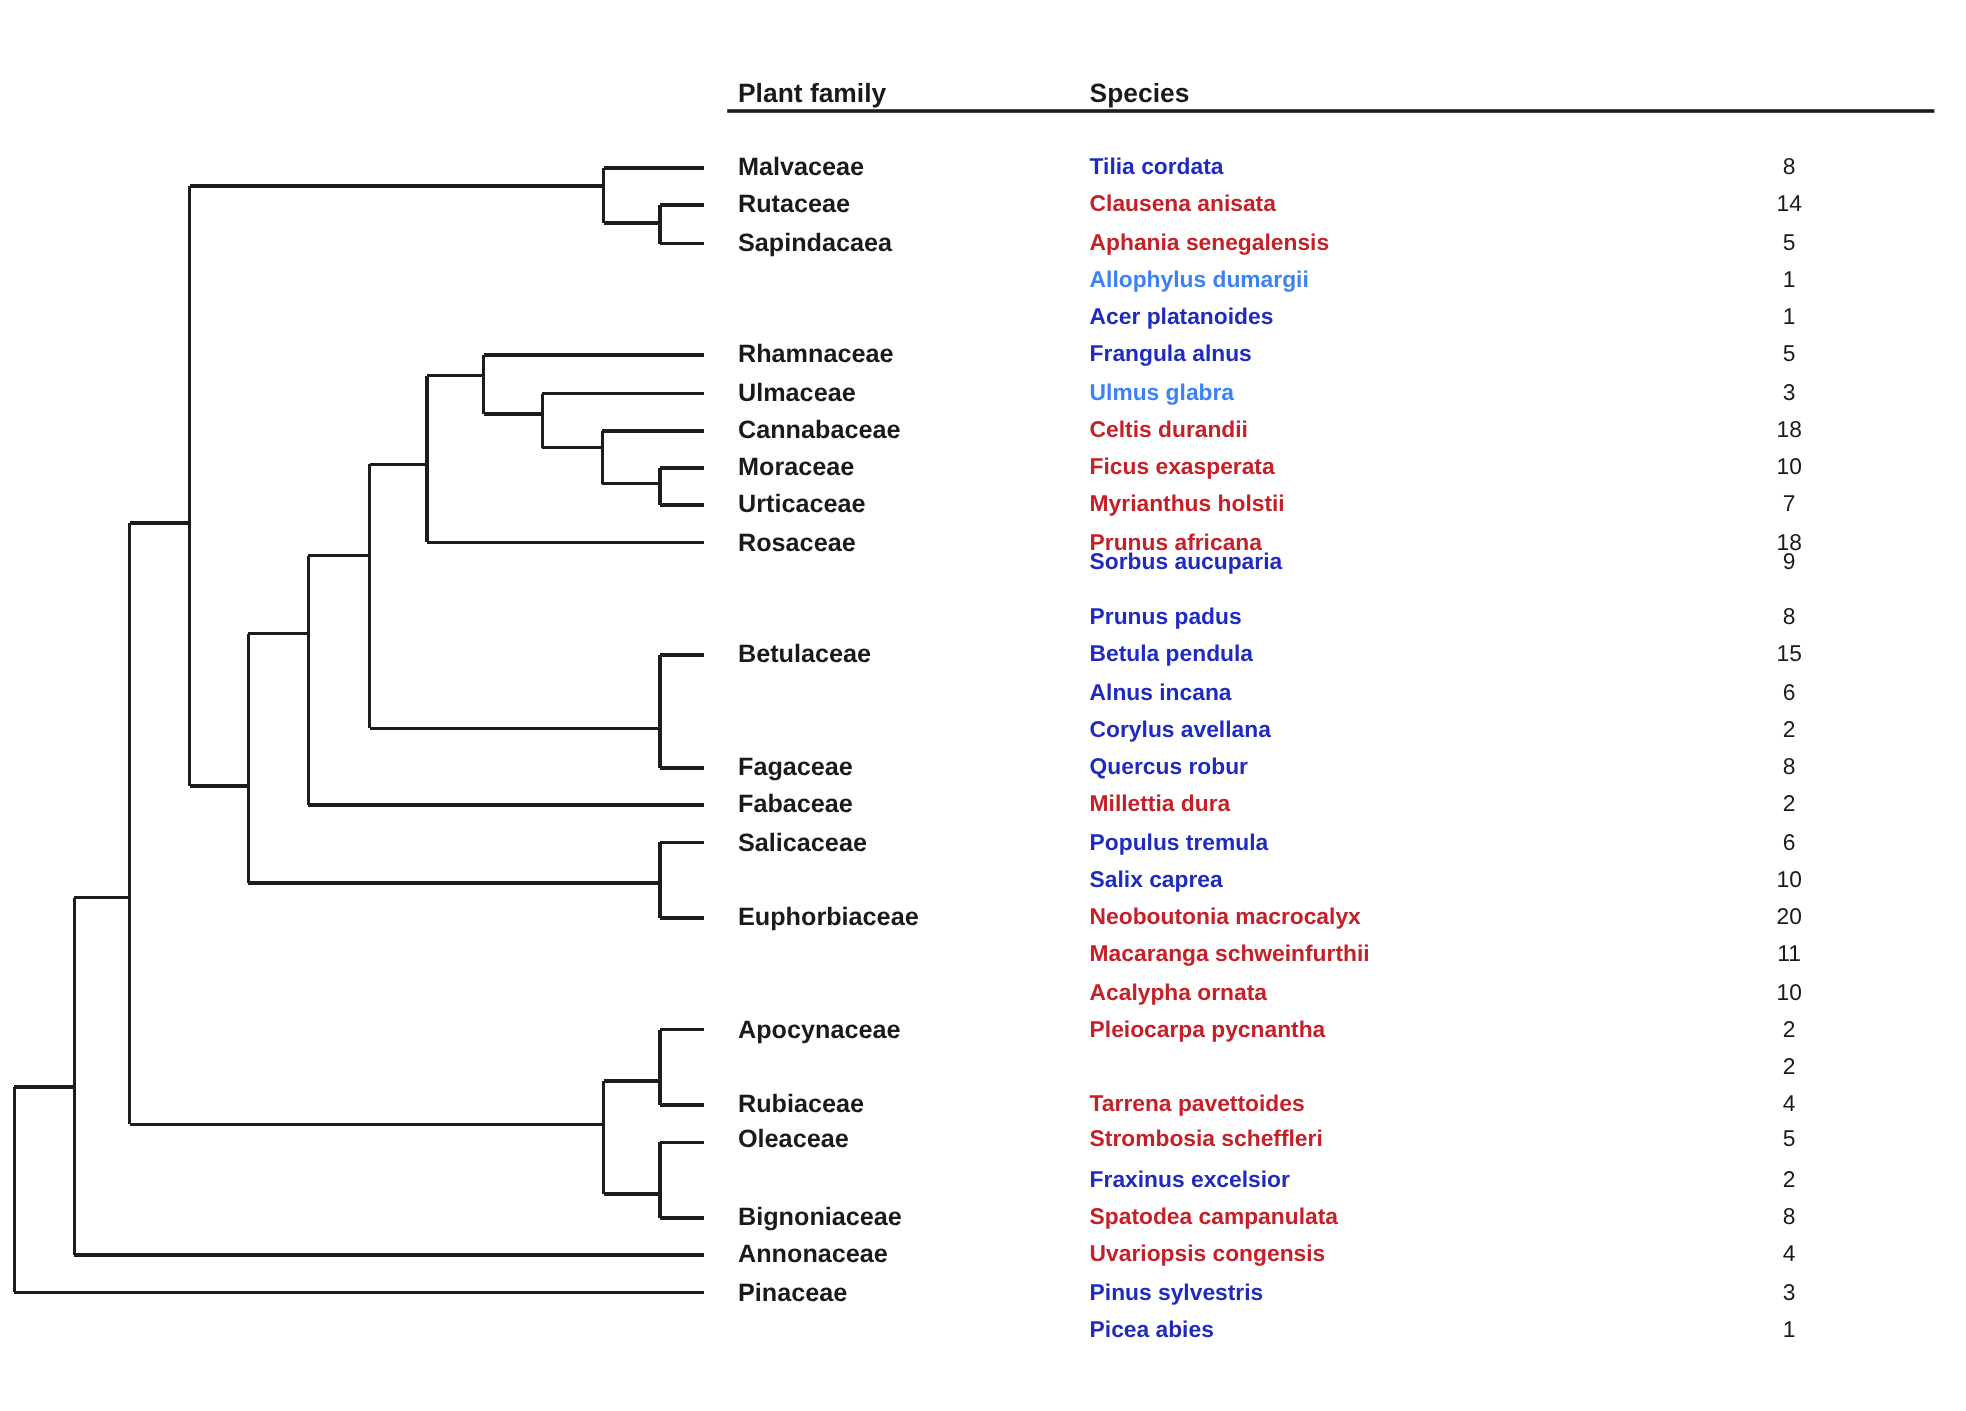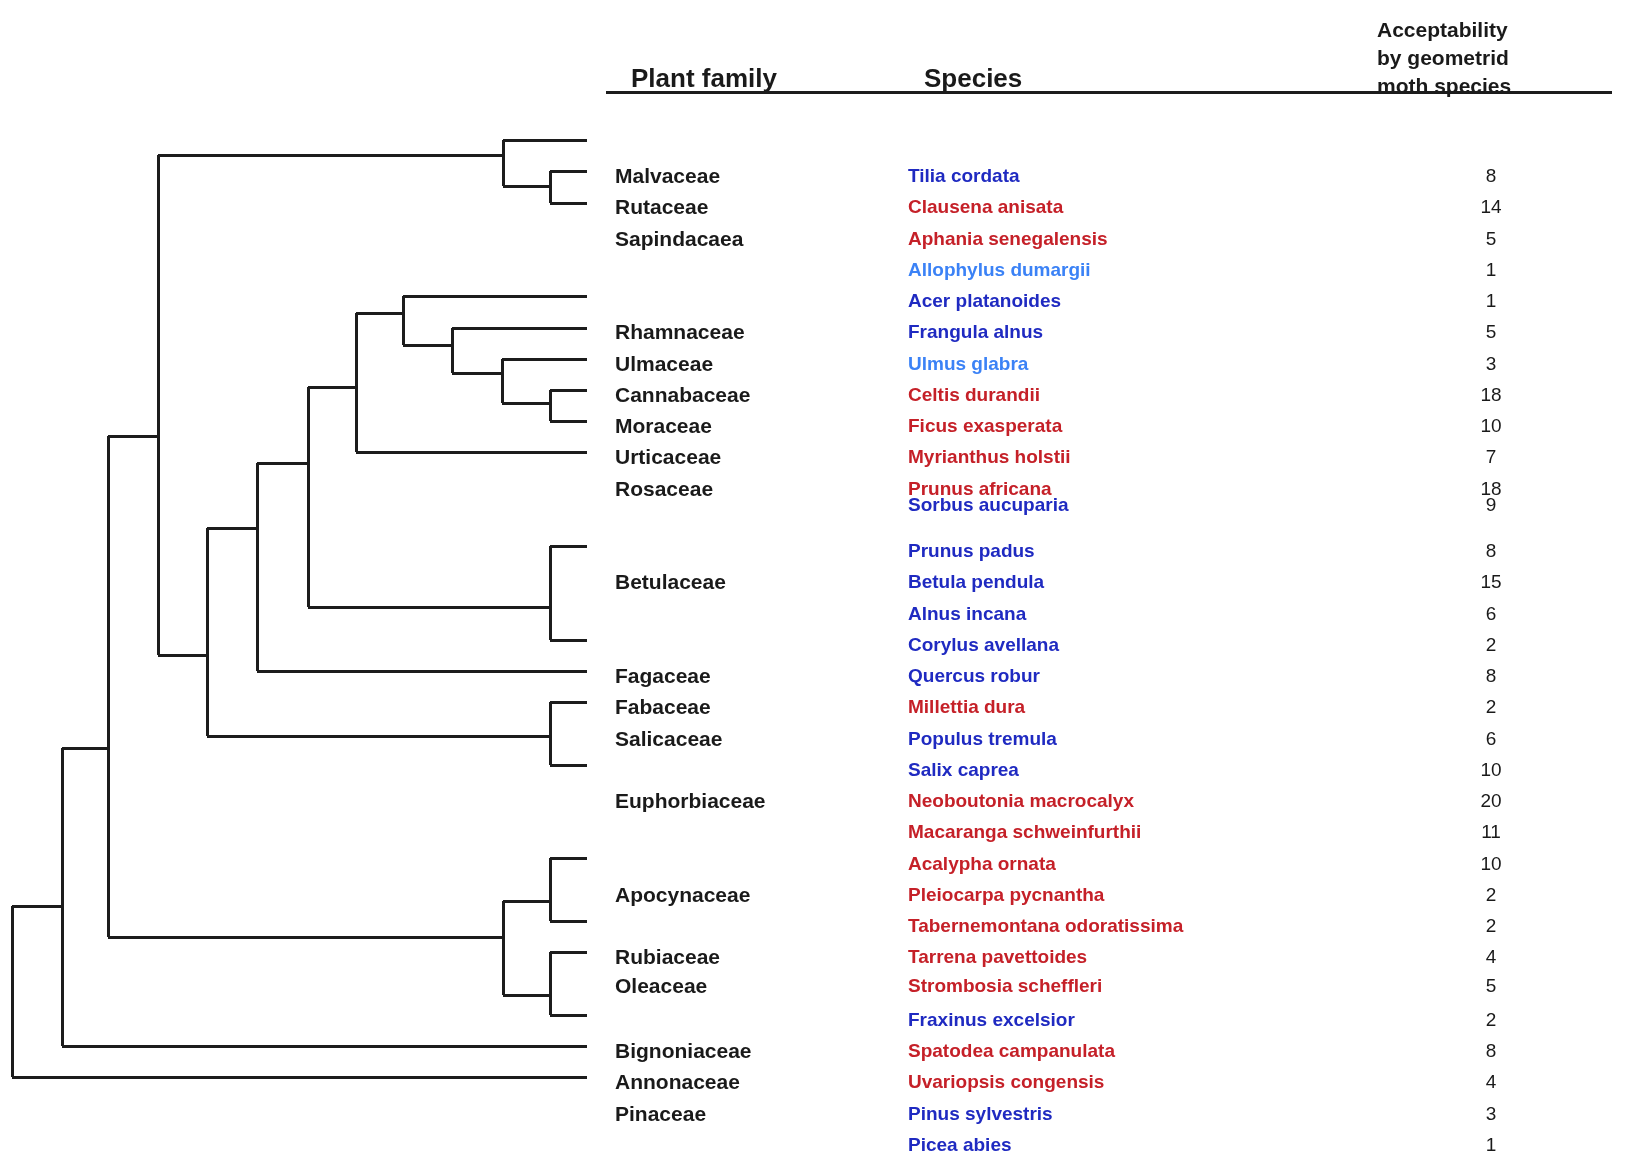--- a/index.html
+++ b/index.html
@@ -6,32 +6,32 @@
   .canvas{
     position:relative;
     width:1638px;height:1176px;
     background:#ffffff;
     font-family:"Liberation Sans", sans-serif;
     overflow:hidden;
   }
   svg.tree{position:absolute;left:0;top:0;}
   .col-header{
     position:absolute;top:62px;height:32px;line-height:32px;
-    font-size:26px;font-weight:bold;color:#1a1a1a;white-space:nowrap;margin-left:16px;
+    font-size:22px;font-weight:bold;color:#1a1a1a;white-space:nowrap;
   }
   #h-family{left:615px;}
   #h-species{left:908px;}
   .accept-header{
     position:absolute;left:1377px;top:16px;
     font-size:21px;font-weight:bold;color:#1a1a1a;line-height:28px;white-space:nowrap;
   }
   .header-rule{
     position:absolute;left:606px;top:91px;width:1006px;height:3px;background:#1c1c1c;
   }
-  .row{position:absolute;left:0;width:1424px;height:32px;line-height:32px;white-space:nowrap;margin-top:36px;}
+  .row{position:absolute;left:0;width:1424px;height:32px;line-height:32px;white-space:nowrap;}
   .row .fam{
     position:absolute;left:615px;font-size:21px;font-weight:bold;color:#1a1a1a;
   }
   .row .sp{
     position:absolute;left:908px;font-size:19px;font-weight:bold;
   }
   .row .val{
     position:absolute;left:1455px;width:72px;text-align:center;
     font-size:19px;font-weight:normal;color:#1a1a1a;
   }
@@ -98,25 +98,20 @@
       <line x1="550" y1="858" x2="587" y2="858" stroke="#1c1c1c" stroke-width="3" shape-rendering="crispEdges"></line>
       <line x1="550" y1="921" x2="587" y2="921" stroke="#1c1c1c" stroke-width="3" shape-rendering="crispEdges"></line>
       <line x1="550" y1="952" x2="587" y2="952" stroke="#1c1c1c" stroke-width="3" shape-rendering="crispEdges"></line>
       <line x1="550" y1="1015" x2="587" y2="1015" stroke="#1c1c1c" stroke-width="3" shape-rendering="crispEdges"></line>
     </svg>
 
   <div class="col-header" id="h-family">Plant family</div>
 
   <div class="col-header" id="h-species">Species</div>
 
-  <div class="accept-header">
-    <div>Acceptability</div>
-    <div>by geometrid</div>
-    <div>moth species</div>
-  </div>
 
   <div class="header-rule"></div>
 
   <div id="rows">
       <div class="row" style="top: 124px;">
         <span class="fam">Malvaceae</span>
         <span class="sp" style="color: rgb(31, 42, 193);">Tilia cordata</span>
         <span class="val">8</span>
       </div>
       <div class="row" style="top: 155.25px;">
@@ -229,21 +224,20 @@
         <span class="sp" style="color: rgb(197, 32, 40);">Acalypha ornata</span>
         <span class="val">10</span>
       </div>
       <div class="row" style="top: 842.75px;">
         <span class="fam">Apocynaceae</span>
         <span class="sp" style="color: rgb(197, 32, 40);">Pleiocarpa pycnantha</span>
         <span class="val">2</span>
       </div>
       <div class="row" style="top: 874px;">
         <span class="fam"></span>
-        <span class="sp" style="color: rgb(197, 32, 40);">Tabernemontana odoratissima</span>
         <span class="val">2</span>
       </div>
       <div class="row" style="top: 905.25px;">
         <span class="fam">Rubiaceae</span>
         <span class="sp" style="color: rgb(197, 32, 40); text-align: right;">Tarrena pavettoides</span>
         <span class="val">4</span>
       </div>
       <div class="row" style="top: 934px; text-decoration: underline;">
         <span class="fam">Oleaceae</span>
         <span class="sp" style="color: rgb(197, 32, 40);">Strombosia scheffleri</span>

